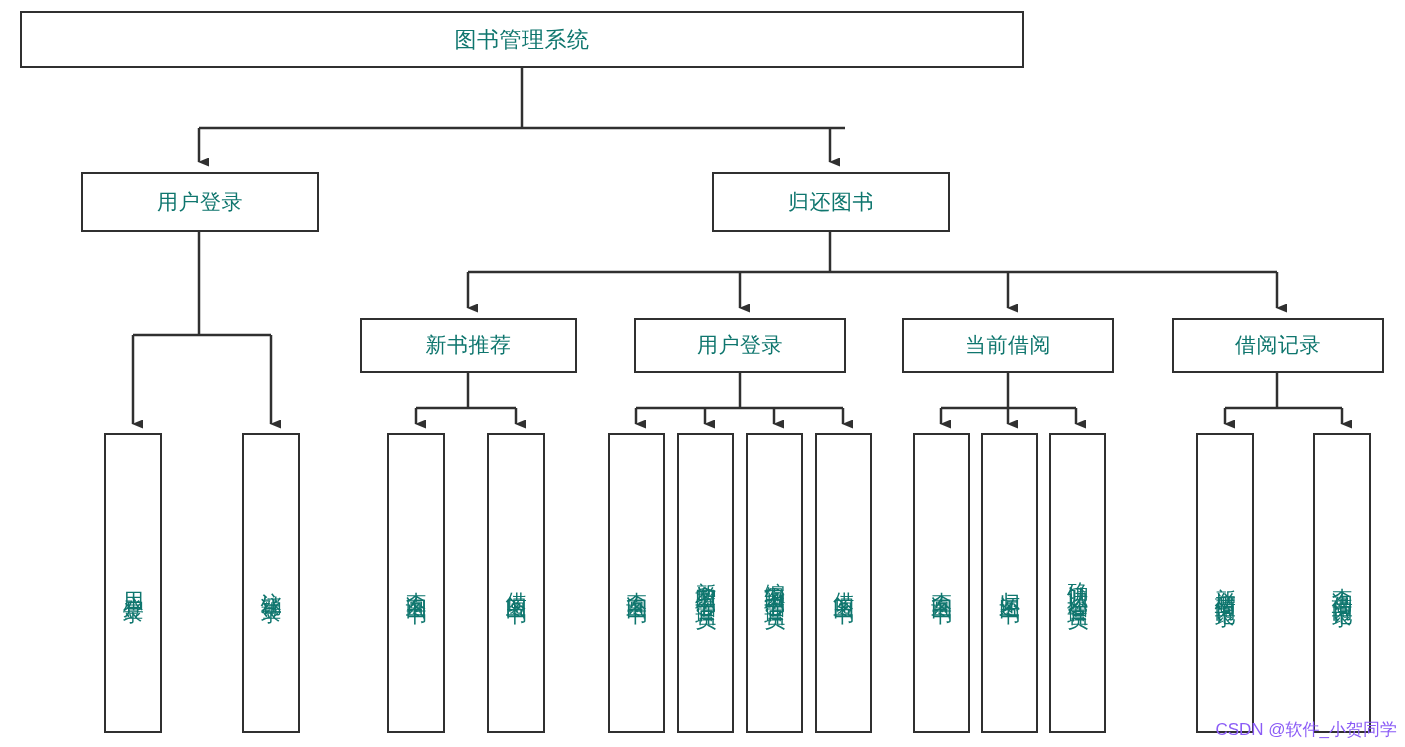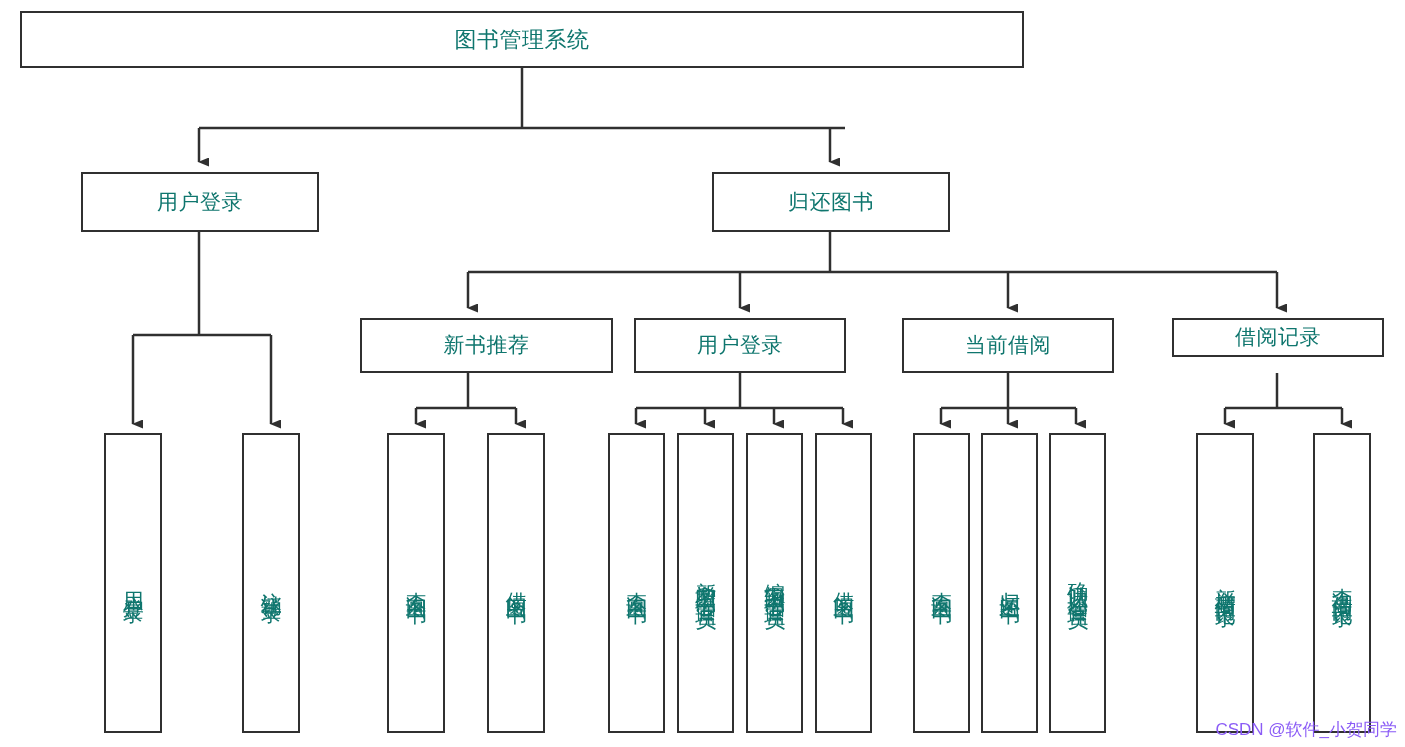--- a/index.html
+++ b/index.html
@@ -122,33 +122,33 @@
   </div>
 
   <div class="node" style="left:81px; top:172px; width:238px; height:60px;">
     <span class="label">用户登录</span>
   </div>
 
   <div class="node" style="left:712px; top:172px; width:238px; height:60px;">
     <span class="label">归还图书</span>
   </div>
 
-  <div class="node" style="left:360px; top:318px; width:253px; height:55px;">
+  <div class="node" style="left:360px; top:318px; width:217px; height:55px;">
     <span class="label">新书推荐</span>
   </div>
 
   <div class="node" style="left:634px; top:318px; width:212px; height:55px;">
     <span class="label">用户登录</span>
   </div>
 
   <div class="node" style="left:902px; top:318px; width:212px; height:55px;">
     <span class="label">当前借阅</span>
   </div>
 
-  <div class="node" style="left:1172px; top:318px; width:212px; height:39px;">
+  <div class="node" style="left:1172px; top:318px; width:212px; height:55px;">
     <span class="label">借阅记录</span>
   </div>
 
   <div class="node vertical" style="left:104px; top:433px; width:58px; height:300px;">
     <span class="label">用户登录</span>
   </div>
 
   <div class="node vertical" style="left:242px; top:433px; width:58px; height:300px;">
     <span class="label">注销登录</span>
   </div>

